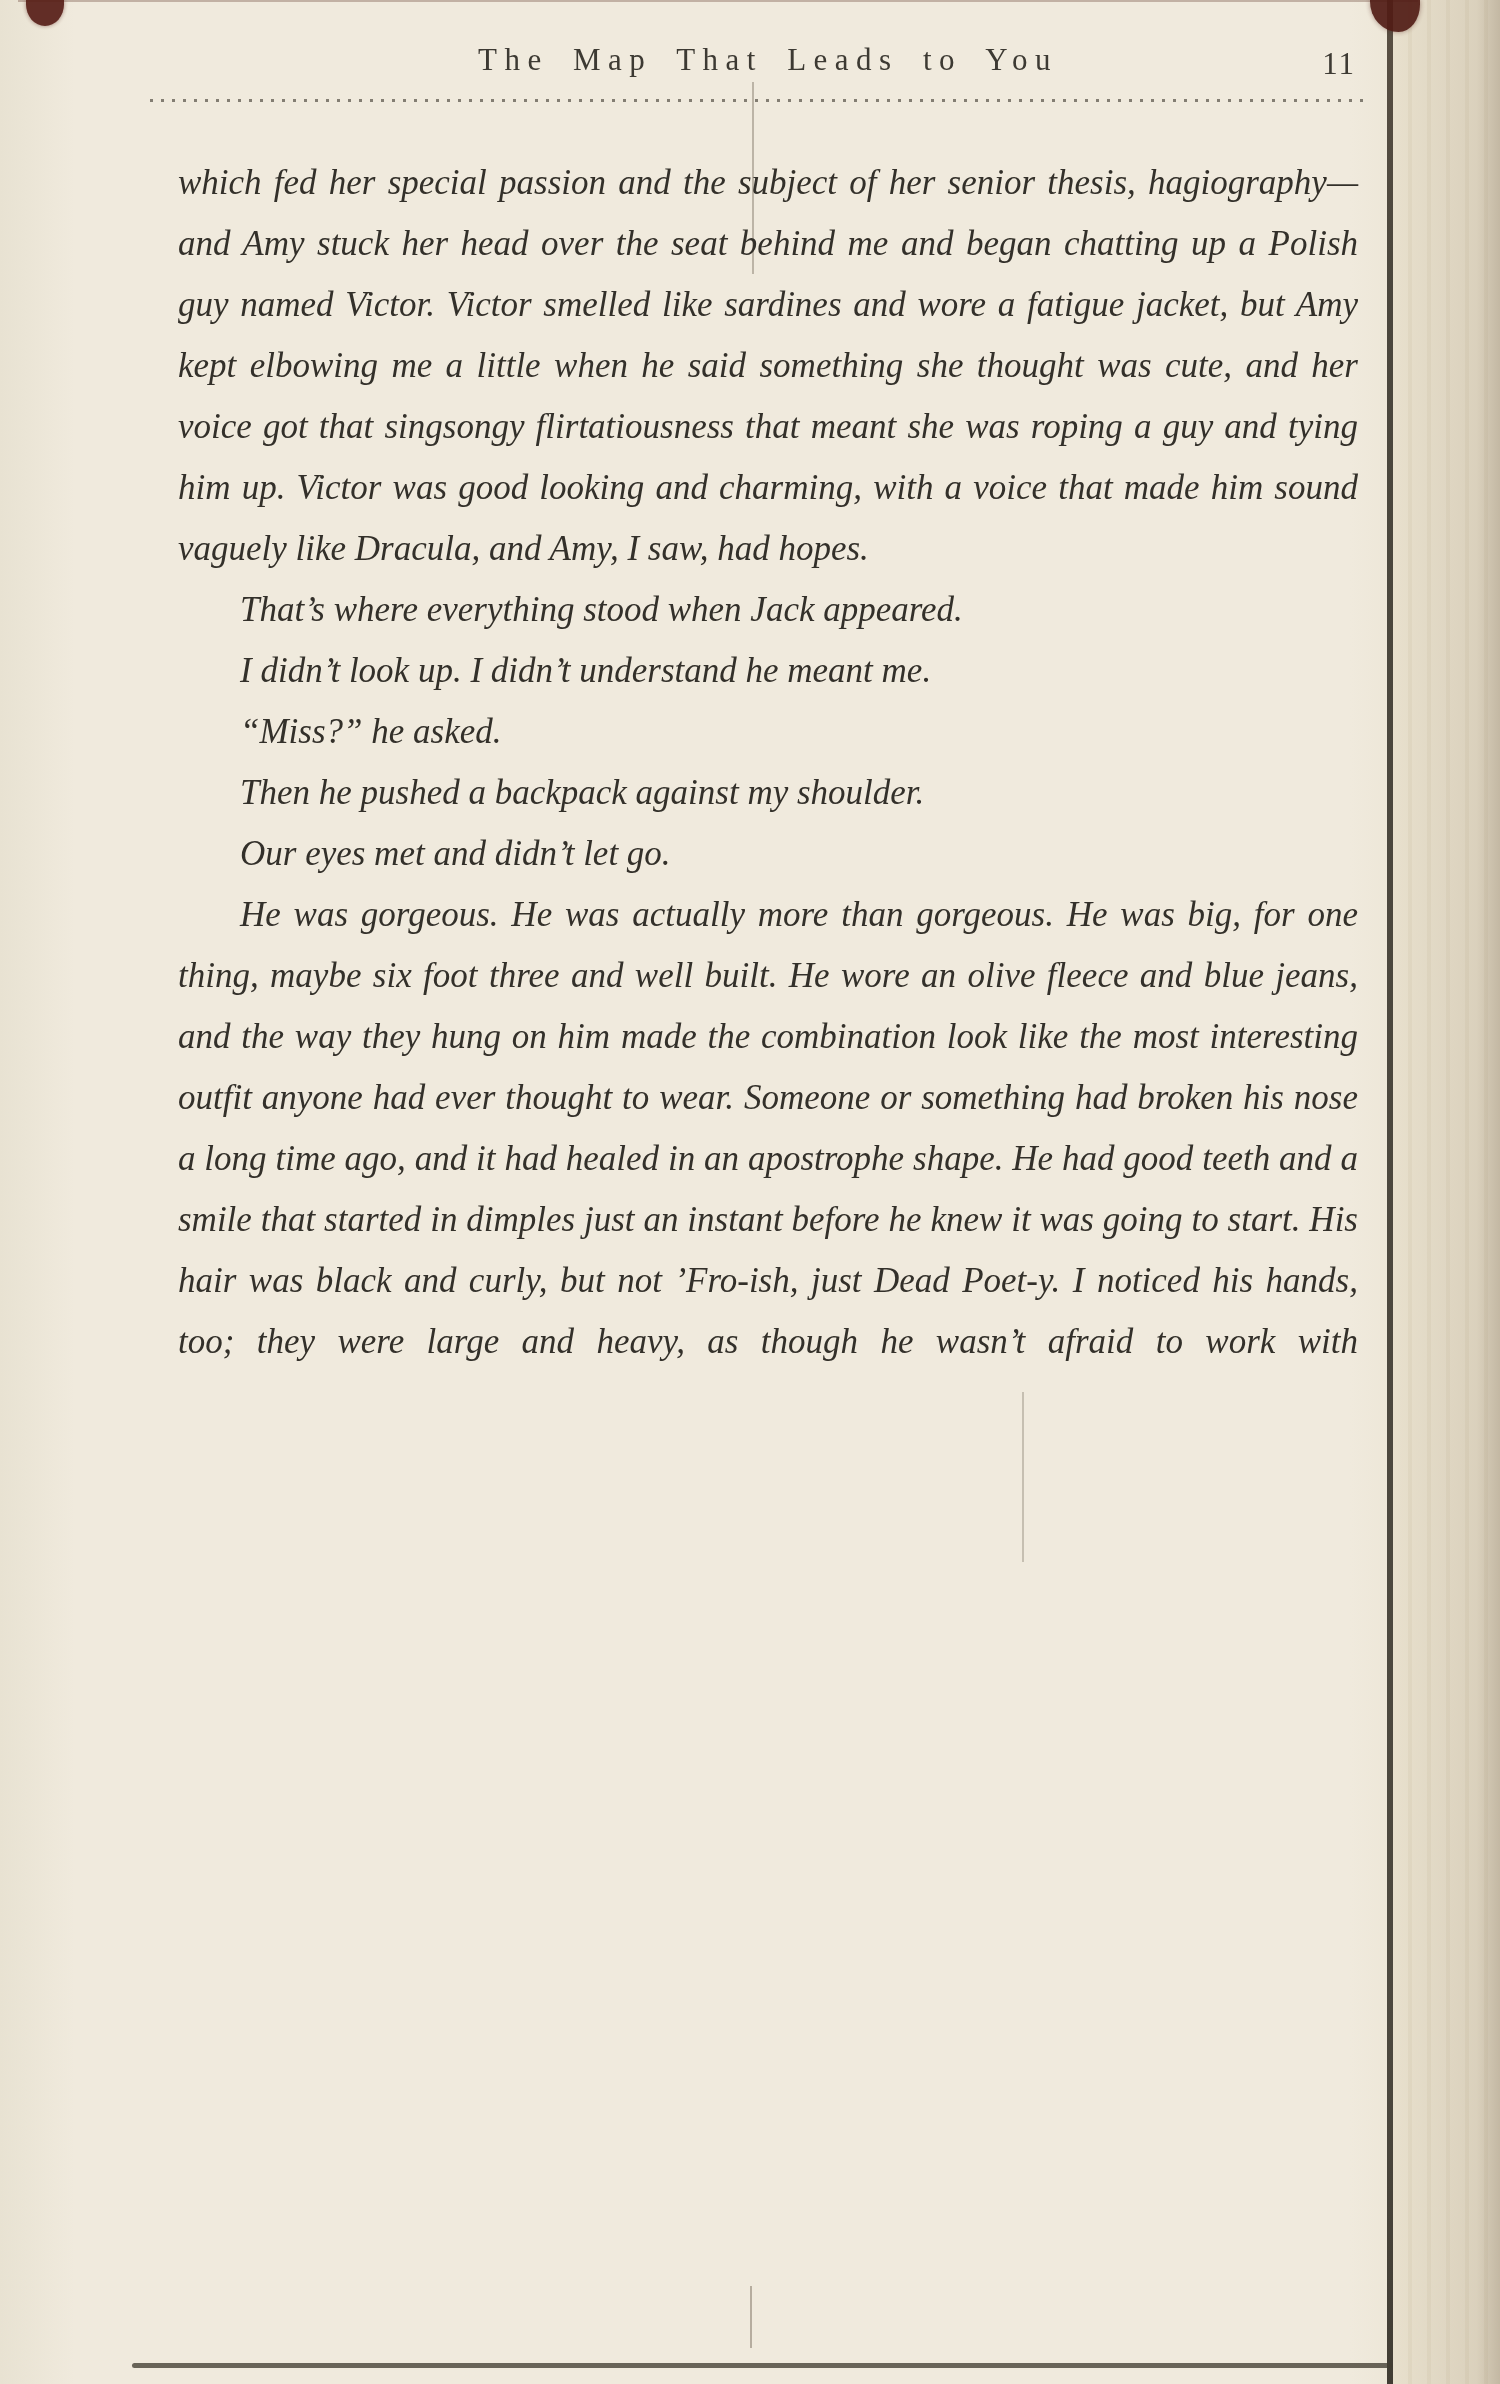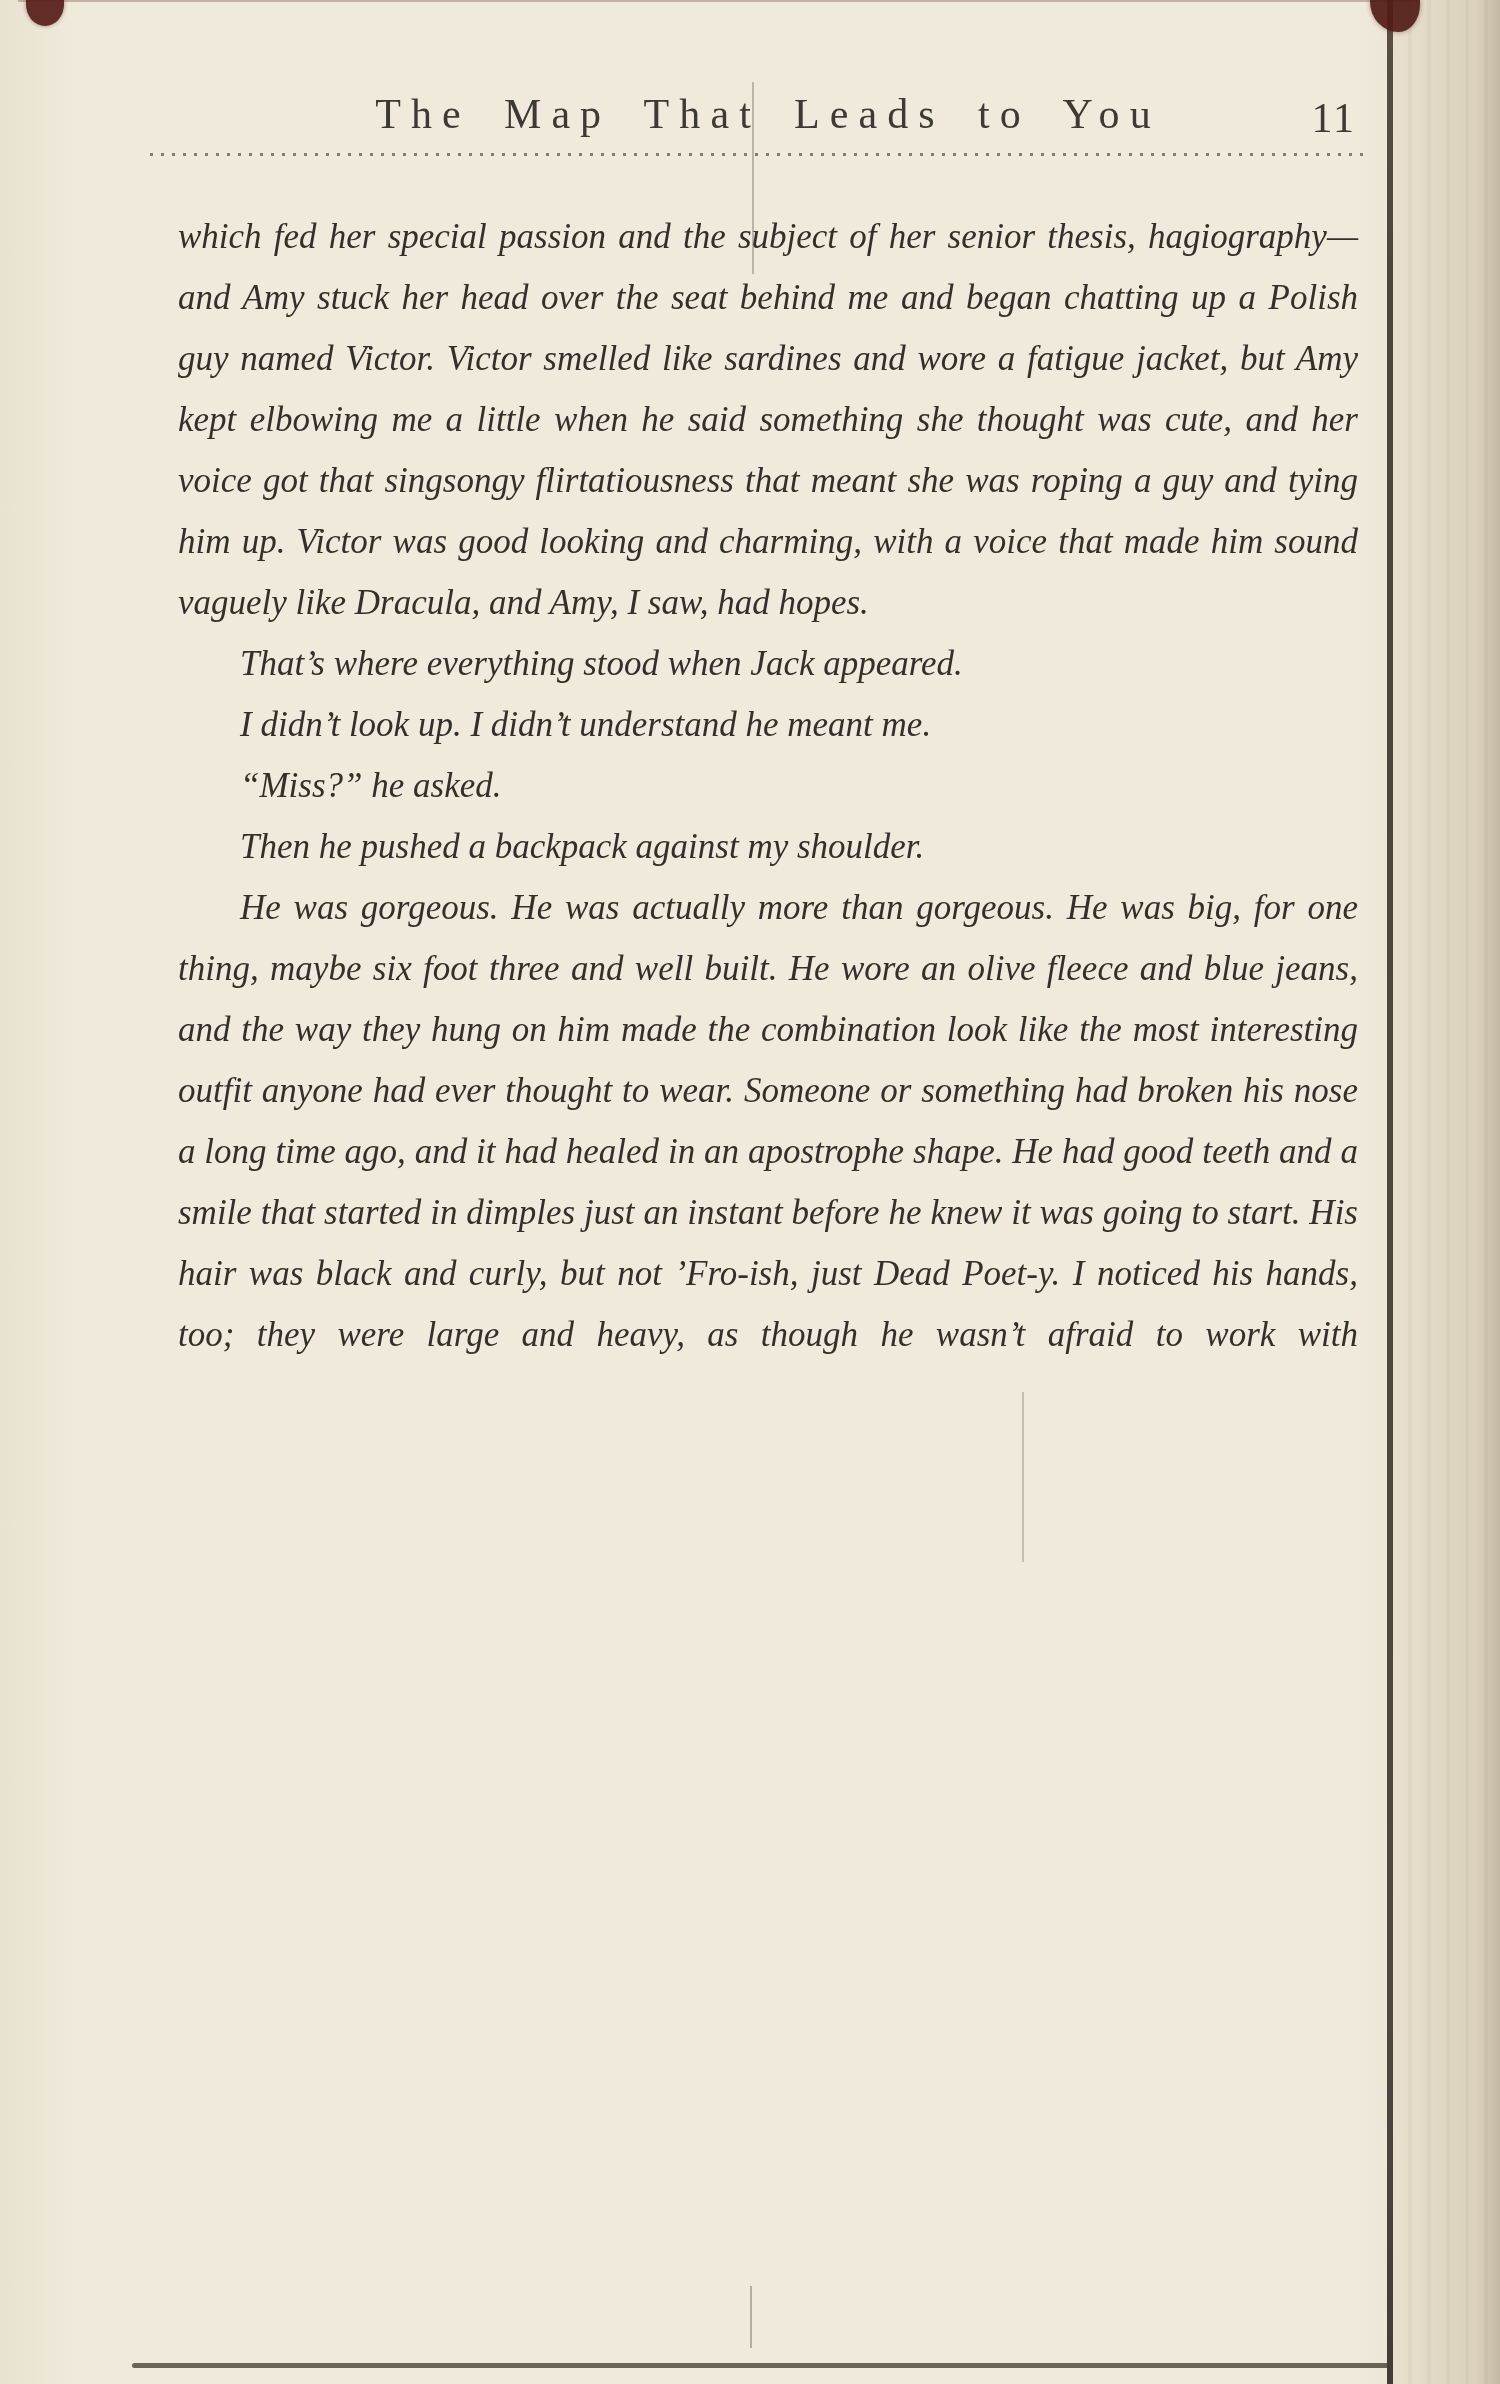--- a/index.html
+++ b/index.html
@@ -45,22 +45,22 @@
   .crease-top { left: 752px; top: 82px; width: 2px; height: 192px;
     background: rgba(110,100,85,.4); }
   .crease-mid { left: 1022px; top: 1392px; width: 2px; height: 170px;
     background: rgba(110,100,85,.32); }
   .crease-bottom { left: 750px; top: 2286px; width: 2px; height: 62px;
     background: rgba(110,100,85,.45); }
 
   
   .content { position: absolute; left: 178px; top: 0; width: 1180px; }
 
-  .header { position: relative; margin-top: 94px; height: 42px;
-    font-size: 42px; line-height: 40px; color: var(--header_ink); }
+  .header { position: relative; margin-top: 40px; height: 42px;
+    font-size: 31px; line-height: 40px; color: var(--header_ink); }
   .header .title { position: absolute; left: 50%; transform: translateX(-50%);
     white-space: nowrap; letter-spacing: 0.24em; word-spacing: 0.30em; }
   .header .pagenum { position: absolute; right: 2px; top: 4px; letter-spacing: 2px; }
 
   .rule { margin-top: 16px; margin-left: -28px; width: 1216px; height: 4px;
     background-image: repeating-linear-gradient(to right, #5e594f 0 3px, transparent 3px 11px);
     background-position: 0 1px; background-size: 11px 3px; background-repeat: repeat-x;
     opacity: .75; }
 
   .text-column { margin-top: 50px; font-size: 35px; line-height: 61px;
@@ -88,15 +88,16 @@
     <span class="title">The Map That Leads to You</span>
     <span class="pagenum">11</span>
   </div>
   <div class="rule"></div>
   <div class="text-column">
       <p>which fed her special passion and the subject of her senior thesis, hagiography—and Amy stuck her head over the seat behind me and began chatting up a Polish guy named Victor. Victor smelled like sardines and wore a fatigue jacket, but Amy kept elbowing me a little when he said something she thought was cute, and her voice got that singsongy flirtatiousness that meant she was roping a guy and tying him up. Victor was good looking and charming, with a voice that made him sound vaguely like Dracula, and Amy, I saw, had hopes.</p>
       <p class="indent">That’s where everything stood when Jack appeared.</p>
       <p class="indent">I didn’t look up. I didn’t understand he meant me.</p>
       <p class="indent">“Miss?” he asked.</p>
       <p class="indent">Then he pushed a backpack against my shoulder.</p>
+      <p class="indent">Our eyes met and didn’t let go.</p>
       <p class="indent justify-last">He was gorgeous. He was actually more than gorgeous. He was big, for one thing, maybe six foot three and well built. He wore an olive fleece and blue jeans, and the way they hung on him made the combination look like the most interesting outfit anyone had ever thought to wear. Someone or something had broken his nose a long time ago, and it had healed in an apostrophe shape. He had good teeth and a smile that started in dimples just an instant before he knew it was going to start. His hair was black and curly, but not ’Fro-ish, just Dead Poet-y. I noticed his hands, too; they were large and heavy, as though he wasn’t afraid to work with</p>
     </div>
 </div>
 
 </body></html>

